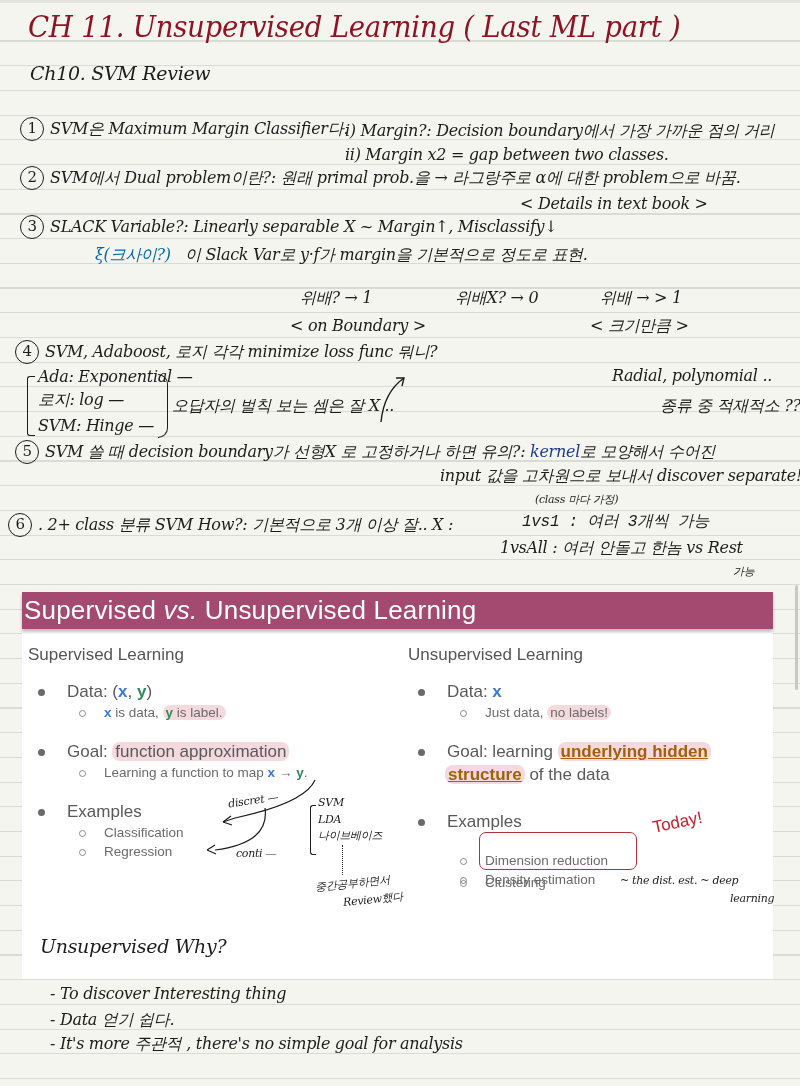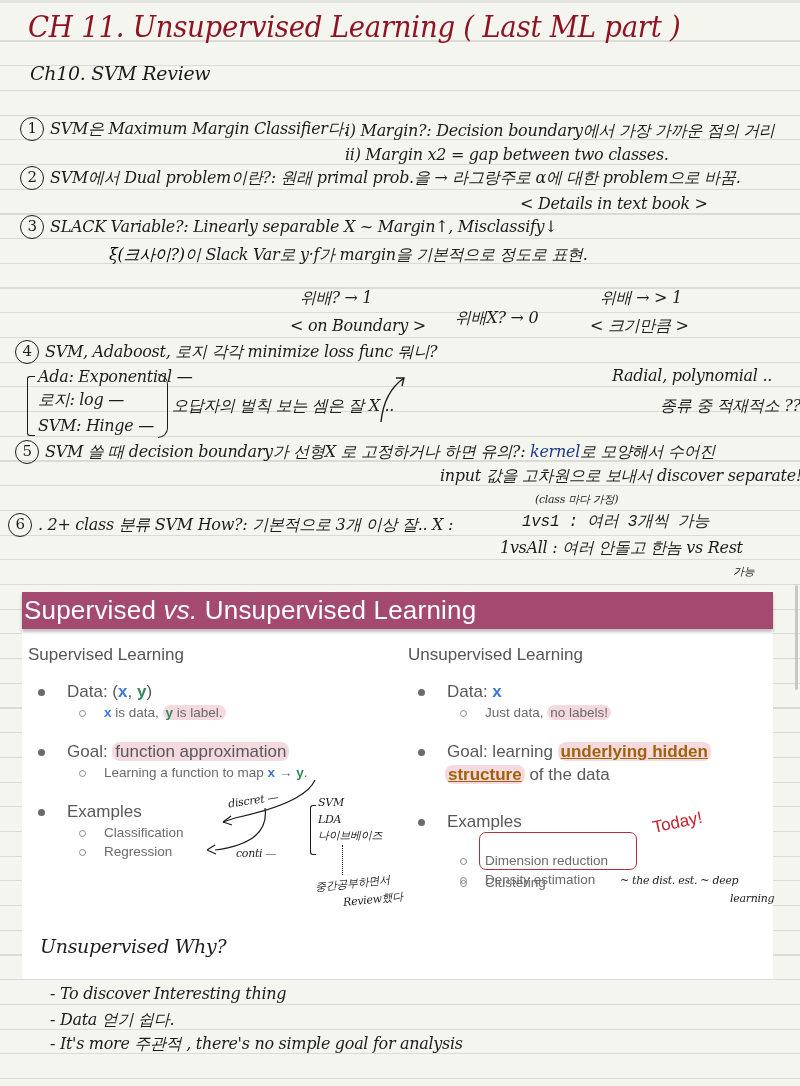--- a/index.html
+++ b/index.html
@@ -28,21 +28,21 @@
   .hw {
     position: absolute;
     font-family: "DejaVu Serif", serif;
     font-style: italic;
     color: #1c1c1c;
     white-space: nowrap;
     letter-spacing: -0.3px;
     line-height: 1;
   }
   .hw.red { color: #8e1424; }
-  .hw.blue { color: #000000; margin-left: 14px; }
+  .hw.blue { color: #0369a1; }
   .title-note { font-size: 30px; transform: scaleX(0.92); transform-origin: left; }
   .sub-note { font-size: 19px; }
   .note { font-size: 16px; }
   .note-sm { font-size: 16px; }
   .note-xs { font-size: 11px; }
   .circle-num {
     display: inline-block; width: 24px; height: 24px; border: 1.6px solid #1c1c1c;
     border-radius: 50%; text-align: center; line-height: 21px; font-size: 15px;
     font-style: normal; margin-right: 6px; vertical-align: middle;
   }
@@ -125,21 +125,21 @@
 </div>
 <div class="hw note-sm" style="left:520px; top:196px;">&lt; Details in text book &gt;</div>
 
 <div class="hw note" style="left:20px; top:215px;">
   <span class="circle-num">3</span><span>SLACK Variable?: Linearly separable X ~ Margin↑, Misclassify↓</span>
 </div>
 <div class="hw blue note-sm" style="left:95px; top:247px;">ξ(크사이?)</div>
 <div class="hw note-sm" style="left:185px; top:247px;">이 Slack Var로 y·f가 margin을 기본적으로 정도로 표현.</div>
 <div class="hw note-sm" style="left:300px; top:290px;">위배? → 1</div>
 <div class="hw note-sm" style="left:290px; top:318px;">&lt; on Boundary &gt;</div>
-<div class="hw note-sm" style="left:455px; top:290px;margin-top:20px;">위배X? → 0</div>
+<div class="hw note-sm" style="left:455px; top:290px;">위배X? → 0</div>
 <div class="hw note-sm" style="left:600px; top:290px;">위배 → &gt; 1</div>
 <div class="hw note-sm" style="left:590px; top:318px;">&lt; 크기만큼 &gt;</div>
 
 <div class="hw note" style="left:15px; top:340px;">
   <span class="circle-num">4</span><span>SVM, Adaboost, 로지 각각 minimize loss func 뭐니?</span>
 </div>
 <div class="bracket" style="left:27px; top:376px; width:8px; height:60px;"></div>
 <div class="hw note-sm" style="left:38px; top:369px;">Ada: Exponential —</div>
 <div class="hw note-sm" style="left:38px; top:392px;">로지: log —</div>
 <div class="hw note-sm" style="left:38px; top:418px;">SVM: Hinge —</div>

